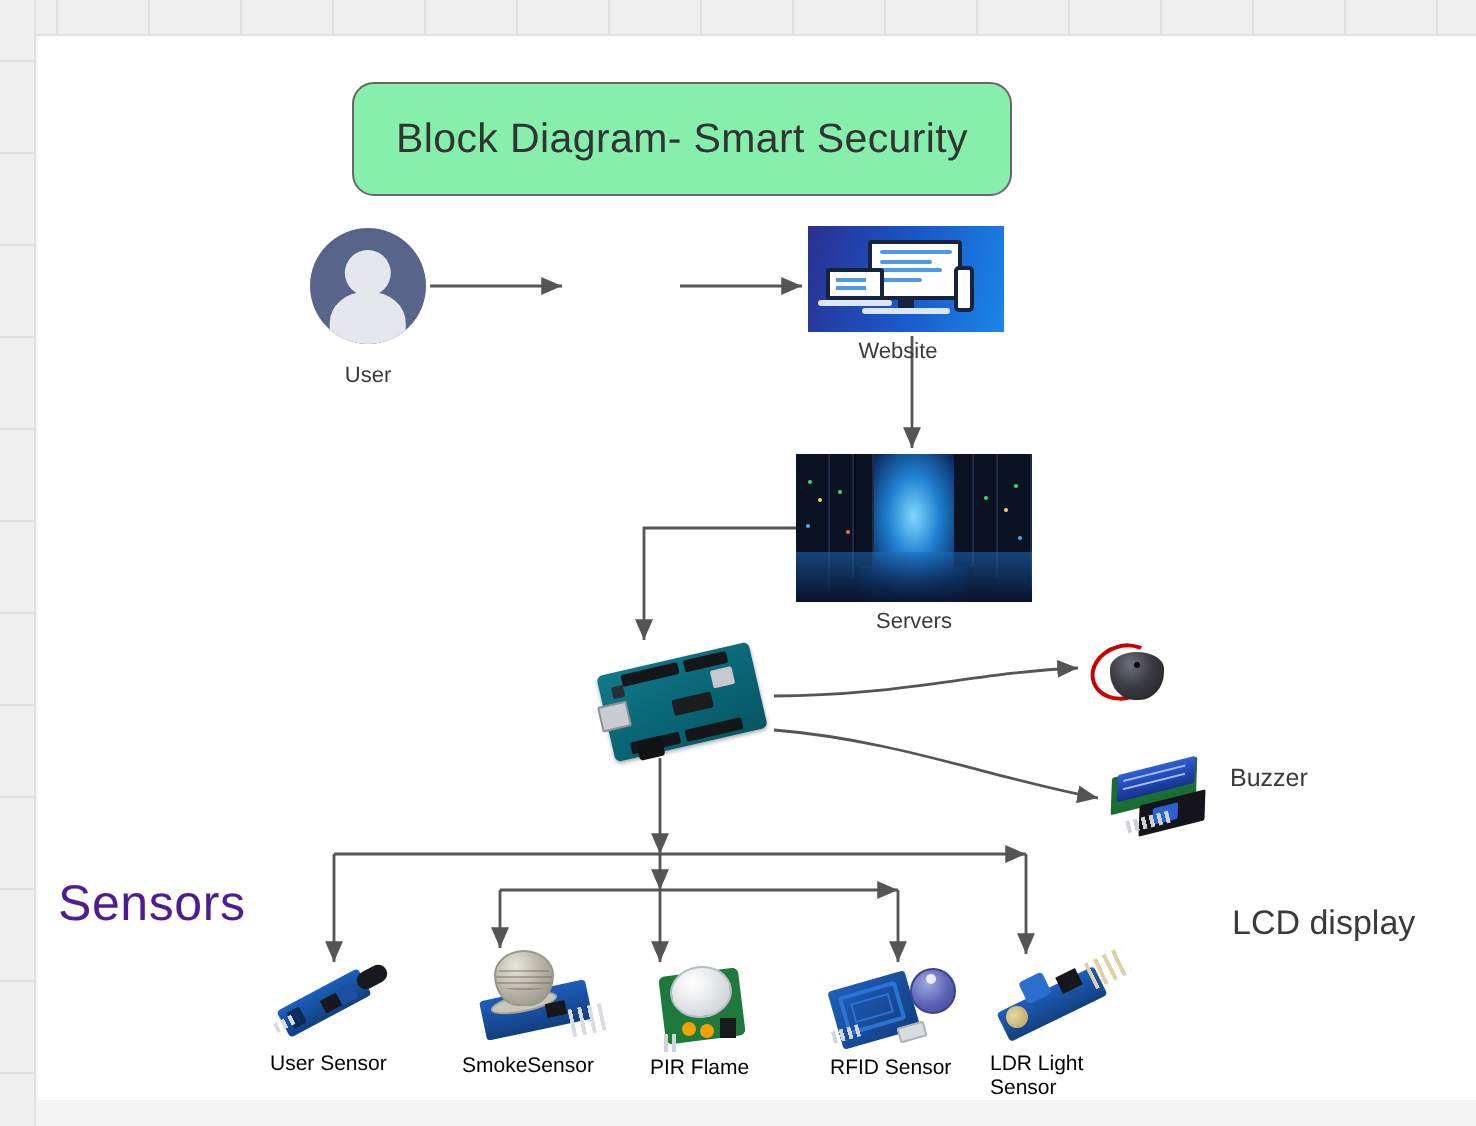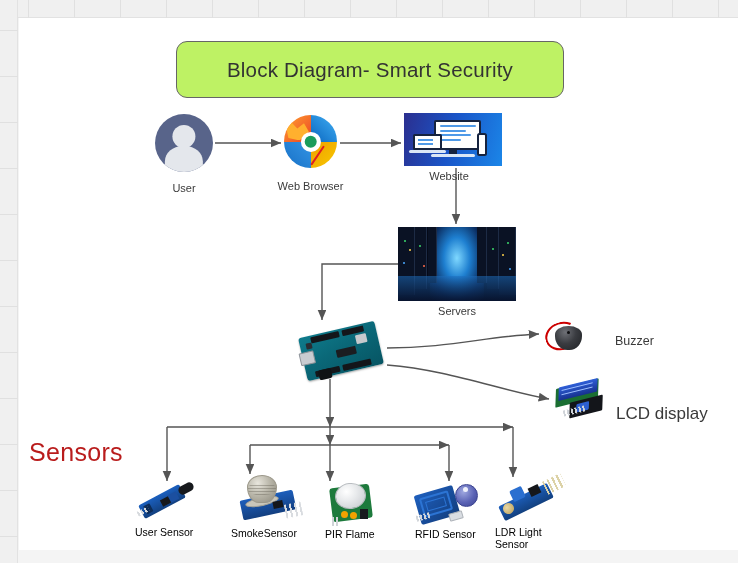--- a/index.html
+++ b/index.html
@@ -32,38 +32,38 @@
   #canvas {
     position: absolute; left: 19px; top: 18px;
     width: 719px; height: 532px;
     background: #ffffff;
   }
   #edges { position: absolute; left: 0; top: 0; width: 719px; height: 532px; pointer-events: none; }
 
   
   #title-block {
     position: absolute; left: 157px; top: 23px;
-    width: 388px; height: 57px;
-    background: #bef264;
+    width: 330px; height: 57px;
+    background: #86efac;
     border: 1.5px solid #666666;
     border-radius: 11px;
     display: flex; align-items: center; justify-content: center;
   }
   #title-block .t {
     font-size: 20.5px; color: #333333; letter-spacing: .2px; white-space: nowrap;
   }
 
   
   .node { position: absolute; }
   .node .cap {
     position: absolute; left: 50%; transform: translateX(-50%);
     white-space: nowrap; color: #3a3a3a; text-align: center;
   }
   .cap-r {
-    position: absolute; white-space: nowrap; color: #3a3a3a;
+    position: absolute; white-space: nowrap; color: #3a3a3a; margin-top: 48px;
   }
 
   
   #n-user { left: 136px; top: 96px; width: 58px; height: 58px; }
   .avatar-circ {
     width: 58px; height: 58px; border-radius: 50%;
     background: #58648a; overflow: hidden; position: relative;
   }
   .avatar-circ .head {
     position: absolute; left: 50%; top: 19%;
@@ -287,21 +287,21 @@
   .lcd .pins {
     position: absolute; left: 10px; top: 26px;
     width: 22px; height: 6px;
     background: repeating-linear-gradient(90deg,#cfd3d8 0 2px, transparent 2px 4px);
     transform: rotate(-14deg);
   }
 
   
   #sensors-heading {
     position: absolute; left: 10px; top: 420px;
-    font-size: 25px; color: #b91c1c; letter-spacing: .3px;
+    font-size: 25px; color: #4c1d95; letter-spacing: .3px;
   }
 
   
   .sens { position: absolute; }
   .sens .cap { top: 52px; font-size: 10.5px; }
 
   
   #n-flame { left: 116px; top: 462px; width: 64px; height: 68px; }
   .fl { position: relative; width: 64px; height: 46px; }
   .fl .pcb {
@@ -551,34 +551,20 @@
     </div>
 
     <div class="node" id="n-user">
       <div class="avatar-circ">
         <span class="head"></span>
         <span class="body"></span>
       </div>
       <div class="cap cap-top" style="top:68px">User</div>
     </div>
 
-    <div class="node" id="n-browser">
-      <div class="brw">
-        <span class="q q1"></span>
-        <span class="q q2"></span>
-        <span class="q q3"></span>
-        <span class="q q4"></span>
-        <span class="fox"></span>
-        <span class="needle"></span>
-        <span class="ring">
-            <i></i>
-          </span>
-      </div>
-      <div class="cap cap-top" style="top:65px">Web Browser</div>
-    </div>
 
     <div class="node" id="n-servers">
       <div class="srv">
         <span class="glow"></span>
         <span class="rack l1"></span>
         <span class="rack l2"></span>
         <span class="rack l3"></span>
         <span class="rack r1"></span>
         <span class="rack r2"></span>
         <span class="rack r3"></span>

